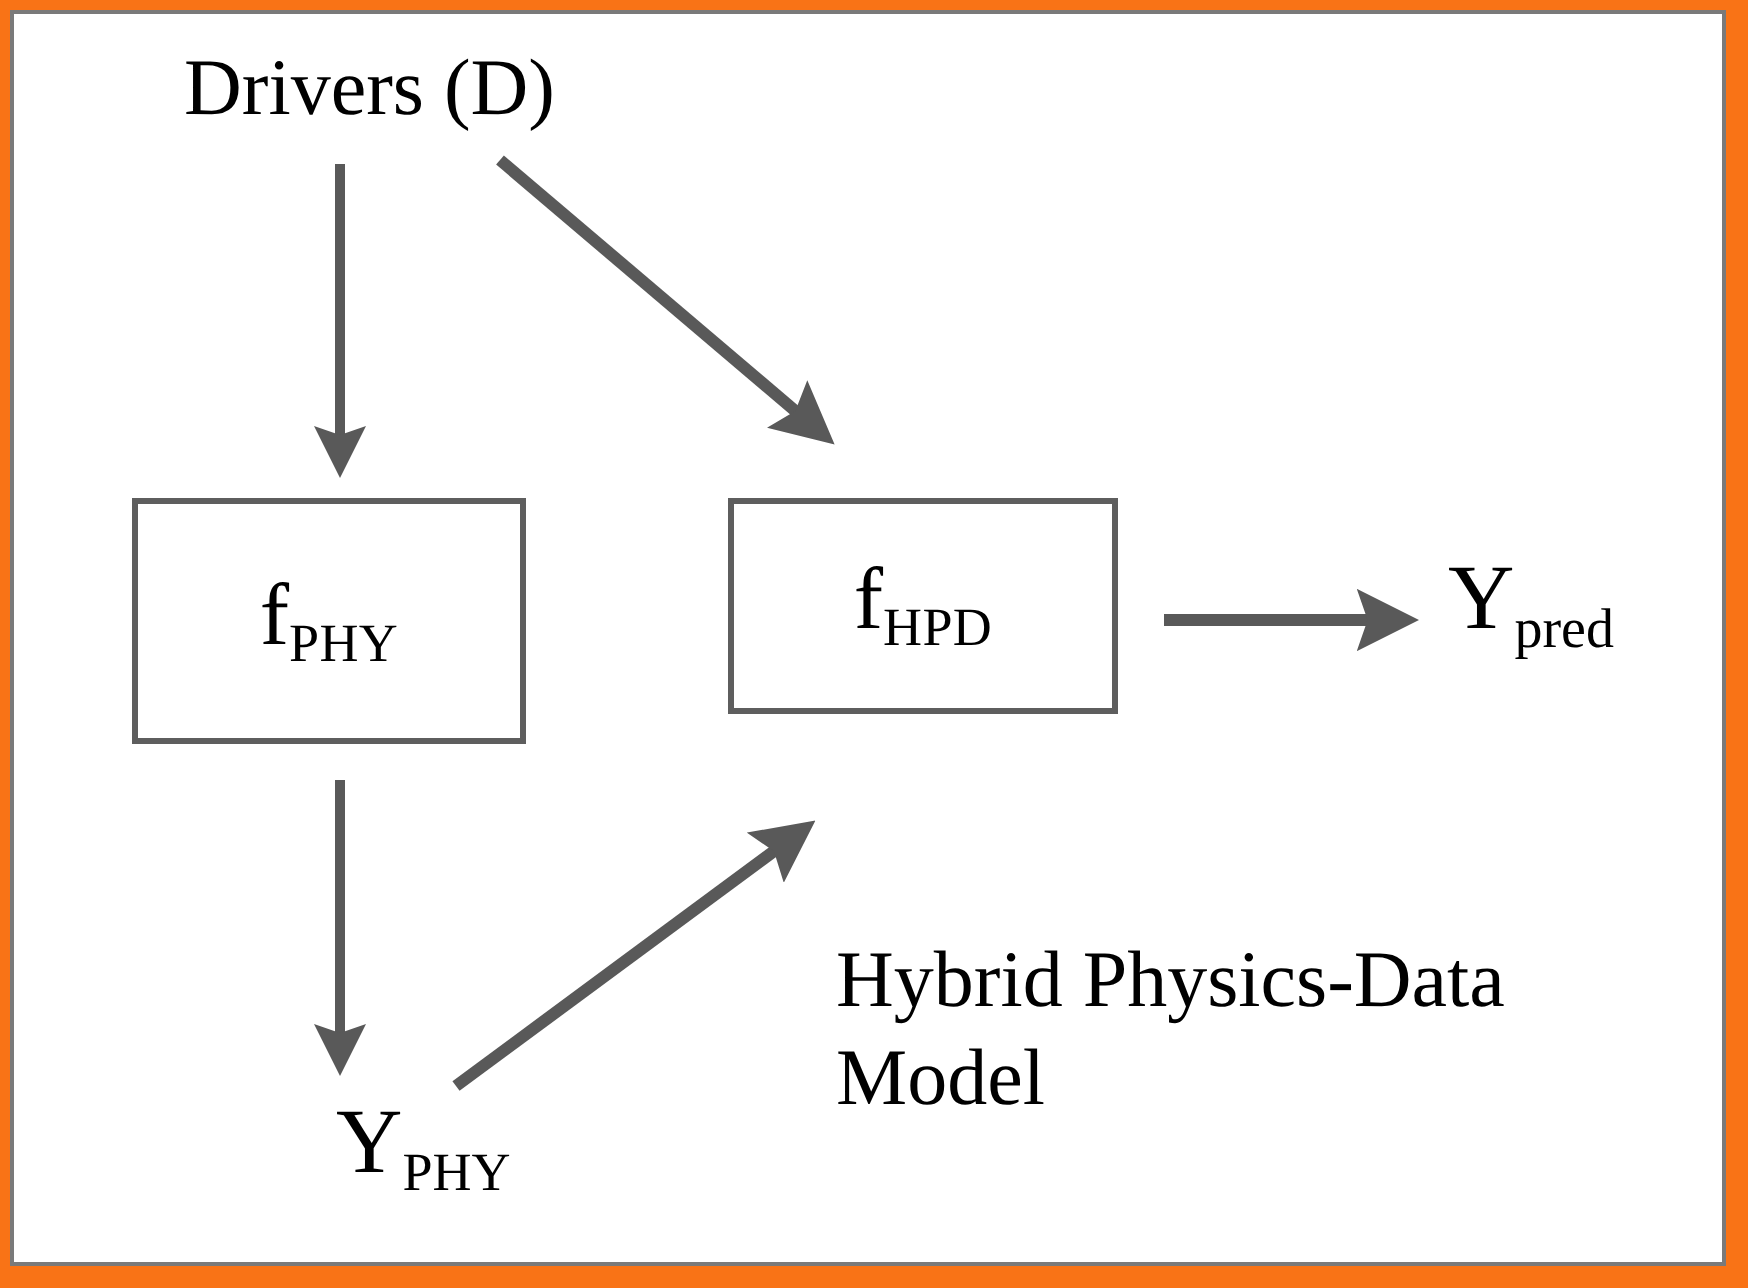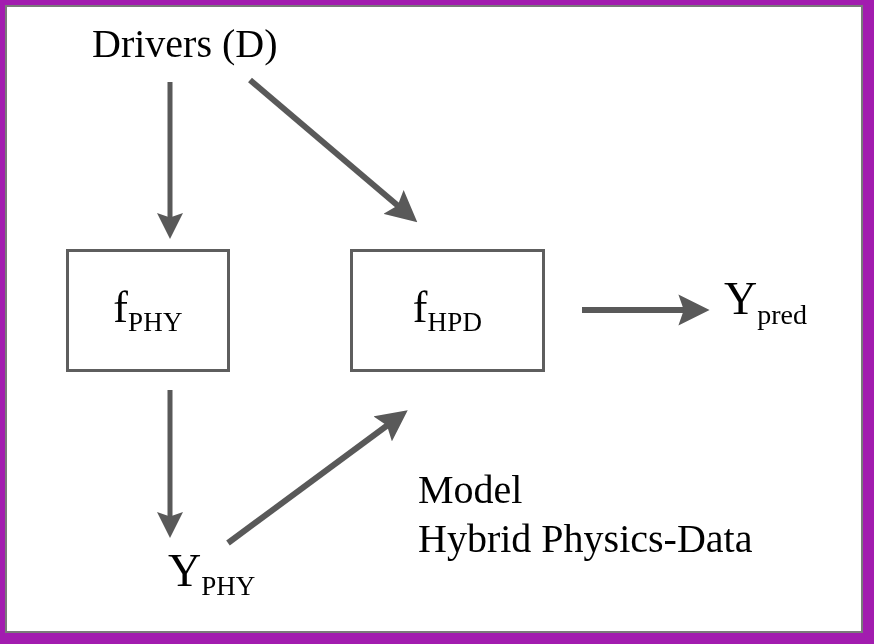--- a/index.html
+++ b/index.html
@@ -4,21 +4,21 @@
 <style>
   html, body {
     margin: 0;
     padding: 0;
     background: #ffffff;
   }
   #canvas {
     position: relative;
     width: 874px;
     height: 644px;
-    background: #a21caf;
+    background: #f97316;
     overflow: hidden;
     font-family: "Liberation Serif", "DejaVu Serif", serif;
   }
   #frame {
     position: absolute;
     left: 5px;
     top: 5px;
     width: 858px;
     height: 628px;
     border: 2px solid #7a7a7a;
@@ -38,28 +38,28 @@
     box-sizing: border-box;
     border: 3px solid #5e5e5e;
     background: #ffffff;
     display: flex;
     align-items: center;
     justify-content: center;
   }
   #box-phy {
     left: 66px;
     top: 249px;
-    width: 164px;
+    width: 197px;
     height: 123px;
   }
   #box-hpd {
-    left: 350px;
+    left: 364px;
     top: 249px;
     width: 195px;
-    height: 123px;
+    height: 108px;
   }
   .fn-label {
     color: #000000;
     line-height: 1;
     white-space: nowrap;
     display: inline-block;
   }
   .fn-base {
     font-size: 44px;
   }
@@ -163,17 +163,17 @@
 
   <div class="plain-label" id="label-yphy">
     <span class="var-base">Y</span><span class="var-sub-upper">PHY</span>
   </div>
 
   <div class="plain-label" id="label-ypred">
     <span class="var-base">Y</span><span class="var-sub-lower">pred</span>
   </div>
 
   <div id="caption">
+    <div>Hybrid Physics-Data</div>
     <div>Model</div>
-    <div>Hybrid Physics-Data</div>
   </div>
 
 </div>
 
 </body></html>

